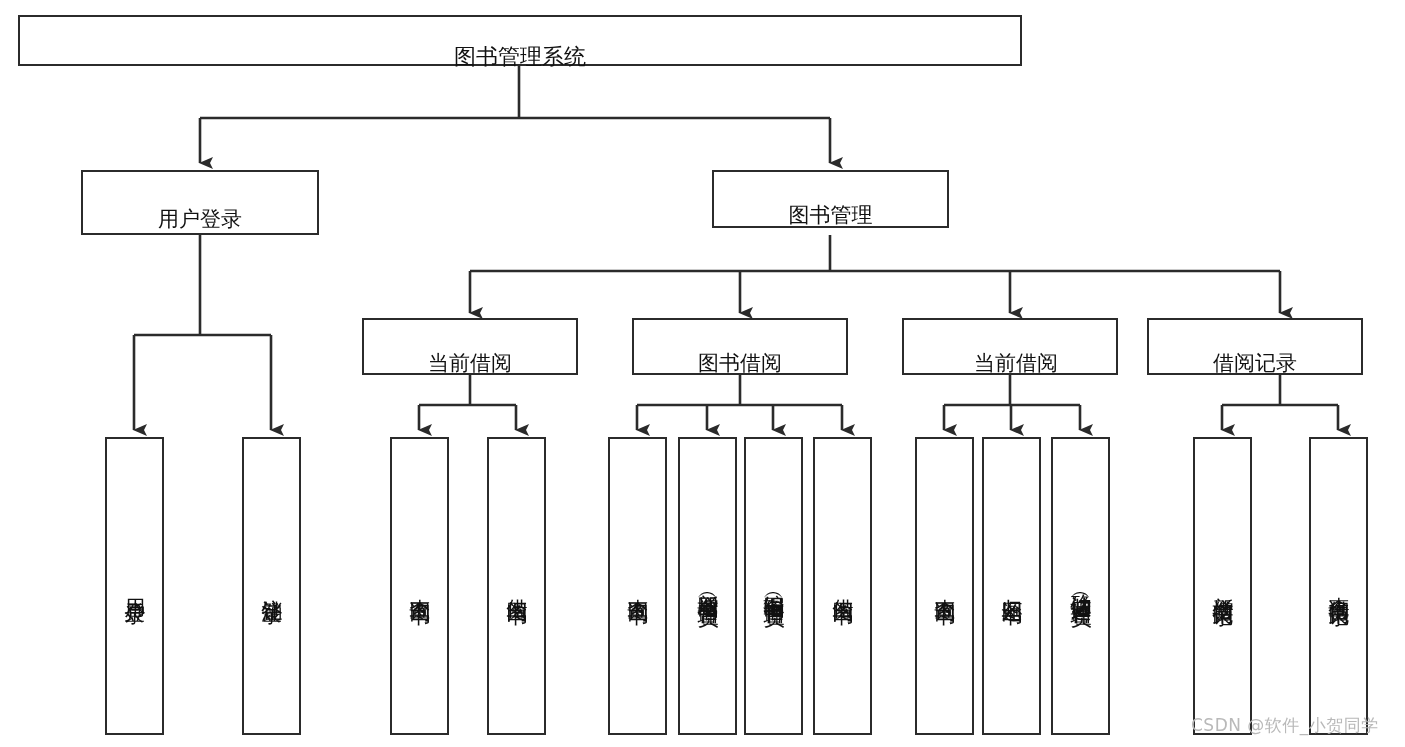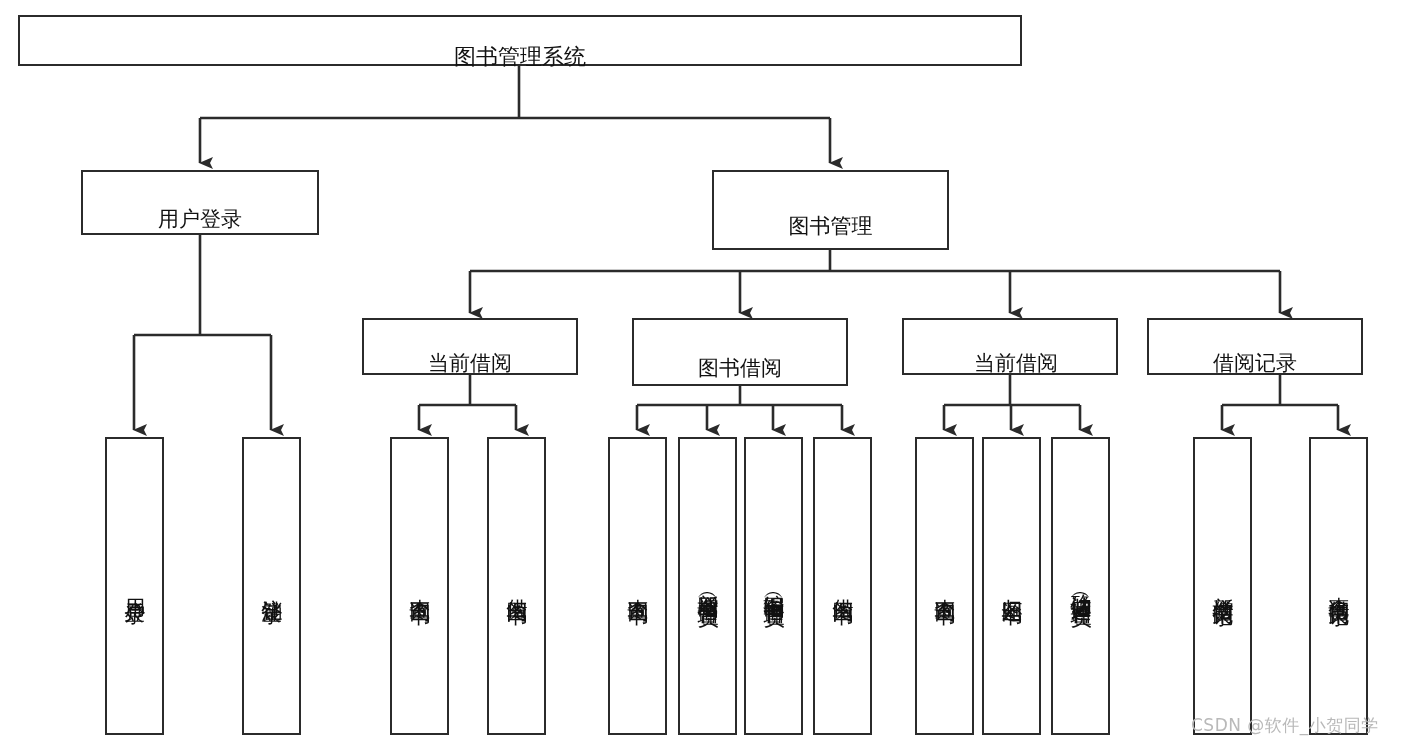--- a/index.html
+++ b/index.html
@@ -133,28 +133,28 @@
     </g>
   </svg>
 
   <div class="node h root" style="left:18px; top:15px; width:1004px; height:51px;">
     <span class="label">图书管理系统</span>
   </div>
 
   <div class="node h" style="left:81px; top:170px; width:238px; height:65px;">
     <span class="label">用户登录</span>
   </div>
-  <div class="node h" style="left:712px; top:170px; width:237px; height:80px;">
+  <div class="node h" style="left:712px; top:170px; width:237px; height:58px;">
     <span class="label">图书管理</span>
   </div>
 
   <div class="node h" style="left:362px; top:318px; width:216px; height:57px;">
     <span class="label">当前借阅</span>
   </div>
-  <div class="node h" style="left:632px; top:318px; width:216px; height:68px;">
+  <div class="node h" style="left:632px; top:318px; width:216px; height:57px;">
     <span class="label">图书借阅</span>
   </div>
   <div class="node h" style="left:902px; top:318px; width:216px; height:57px;padding-left:12px;">
     <span class="label">当前借阅</span>
   </div>
   <div class="node h" style="left:1147px; top:318px; width:216px; height:57px;align-items:center;">
     <span class="label">借阅记录</span>
   </div>
 
   <div class="node v" style="left:105px; top:437px; width:59px; height:298px;">

